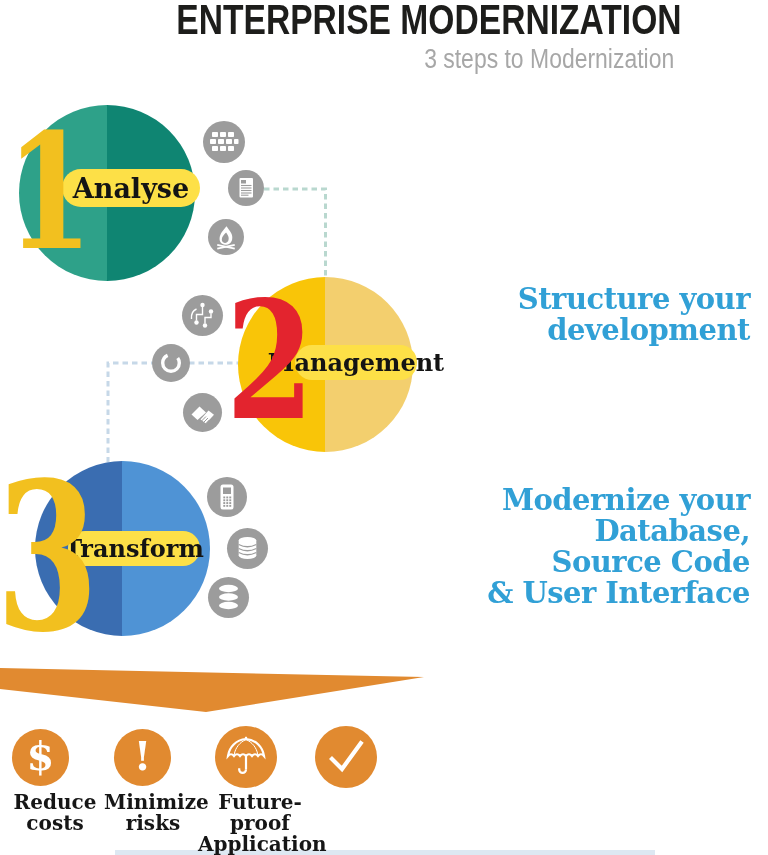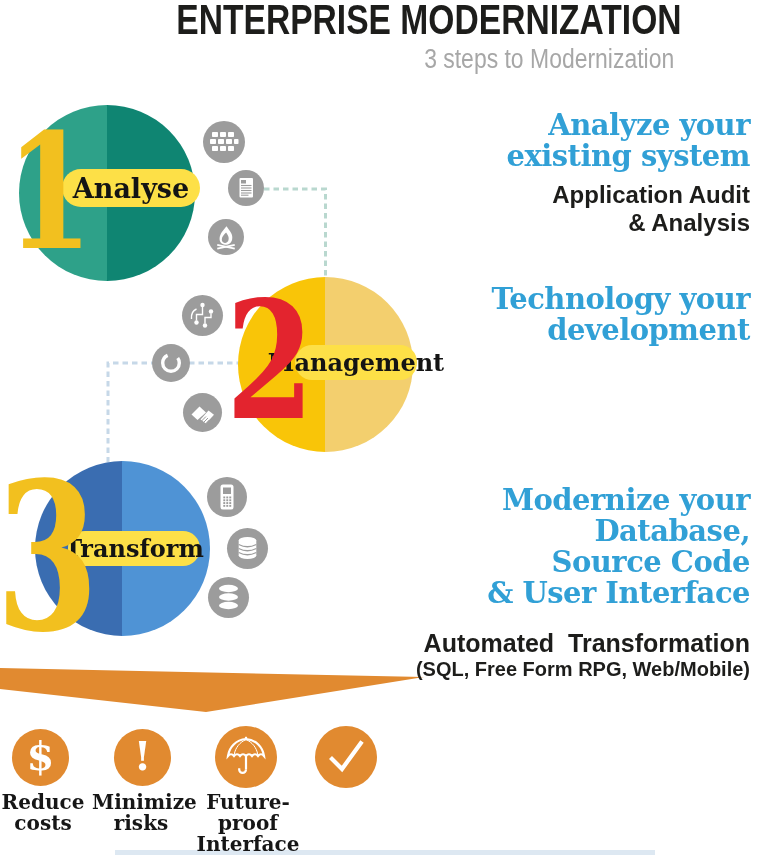--- a/index.html
+++ b/index.html
@@ -71,21 +71,21 @@
   
   .bcircle{position:absolute;border-radius:50%;background:var(--orange);z-index:4;
            display:flex;align-items:center;justify-content:center;}
   #b1{left:12px;top:729px;width:57px;height:57px;}
   #b2{left:114px;top:729px;width:57px;height:57px;}
   #b3{left:215px;top:726px;width:62px;height:62px;}
   #b4{left:315px;top:726px;width:62px;height:62px;}
   .bglyph{font-family:"DejaVu Serif",serif;font-weight:bold;font-size:40px;color:#fff;
           margin-top:-4px;}
   .blabel{position:absolute;text-align:center;font-family:"DejaVu Serif",serif;font-weight:bold;
-          font-size:20px;line-height:21px;color:#161616;white-space:pre-line;z-index:4;}
+          font-size:20px;line-height:21px;color:#161616;white-space:pre-line;z-index:4;padding-left:12px;}
   #bl1{left:0;top:792px;width:86px;}
   #bl2{left:92px;top:792px;width:98px;}
   #bl3{left:186px;top:792px;width:124px;}
   #bl4{left:292px;top:792px;width:114px;}
 </style>
 </head>
 <body>
 
 <div class="canvas">
 
@@ -216,39 +216,29 @@
     </svg>
   </div>
   <div class="badge" id="i-dbstack">
     <svg width="41" height="41" viewBox="0 0 41 41">
       <ellipse cx="20.5" cy="11.5" rx="9.5" ry="3.7" fill="#fff"></ellipse>
       <ellipse cx="20.5" cy="20" rx="9.5" ry="3.7" fill="#fff"></ellipse>
       <ellipse cx="20.5" cy="28.5" rx="9.5" ry="3.7" fill="#fff"></ellipse>
     </svg>
   </div>
 
-  <div class="rblock" id="rb1">
-    <div class="rhead">Analyze your
-existing system</div>
-    <div class="rdetail">Application Audit
-&amp; Analysis</div>
-  </div>
   <div class="rblock" id="rb2">
-    <div class="rhead">Technology your
+    <div class="rhead">Structure your
 development</div>
   </div>
   <div class="rblock" id="rb3">
     <div class="rhead">Modernize your
 Database,
 Source Code
 &amp; User Interface</div>
-  </div>
-  <div class="rblock" id="rb4">
-    <div class="auto1">Automated  Transformation</div>
-    <div class="auto2">(SQL, Free Form RPG, Web/Mobile)</div>
   </div>
 
   <div class="bcircle" id="b1">
     <span class="bglyph">$</span>
   </div>
   <div class="bcircle" id="b2">
     <span class="bglyph">!</span>
   </div>
   <div class="bcircle" id="b3">
     <svg width="62" height="62" viewBox="0 0 62 62">
@@ -268,15 +258,15 @@
     <svg width="62" height="62" viewBox="0 0 62 62">
       <path d="M15.5 31.5 L27 43 L47 15.5" fill="none" stroke="#fff" stroke-width="4.2"></path>
     </svg>
   </div>
 
   <div class="blabel" id="bl1">Reduce
 costs</div>
   <div class="blabel" id="bl2">Minimize
 risks</div>
   <div class="blabel" id="bl3">Future-proof
-Interface</div>
+Application</div>
 
 </div>
 
 </body></html>

